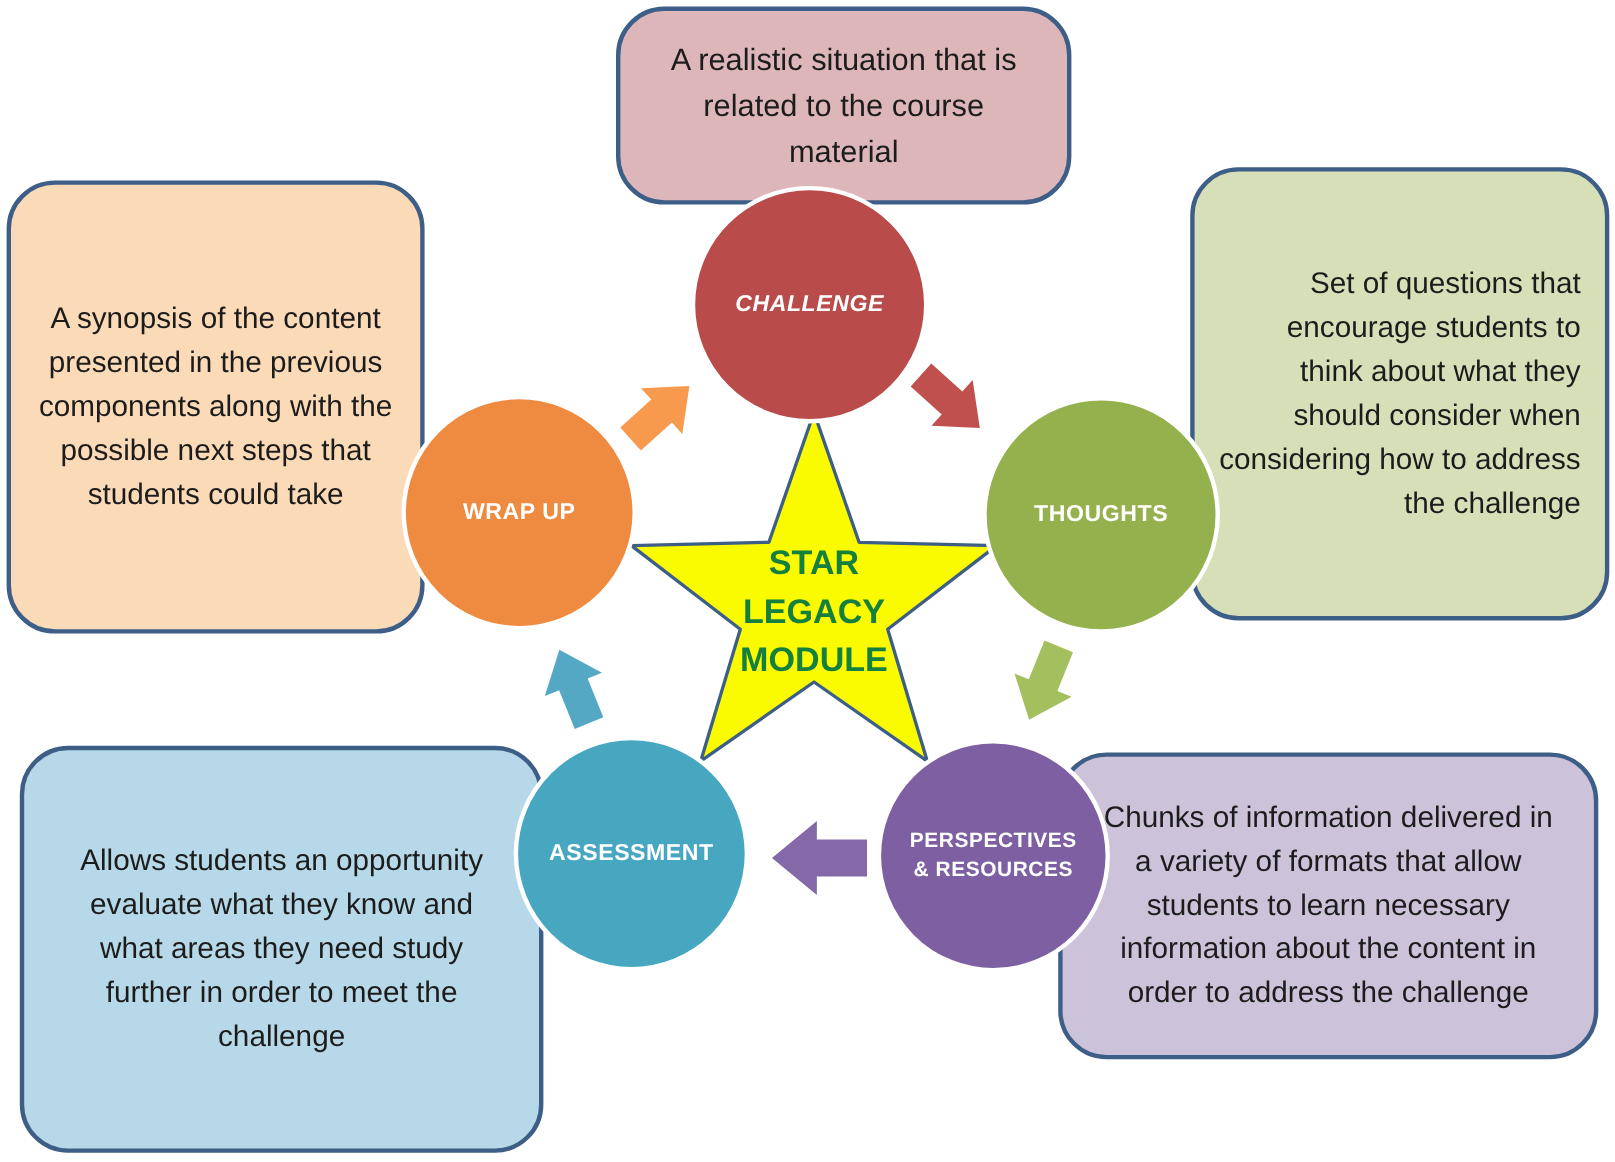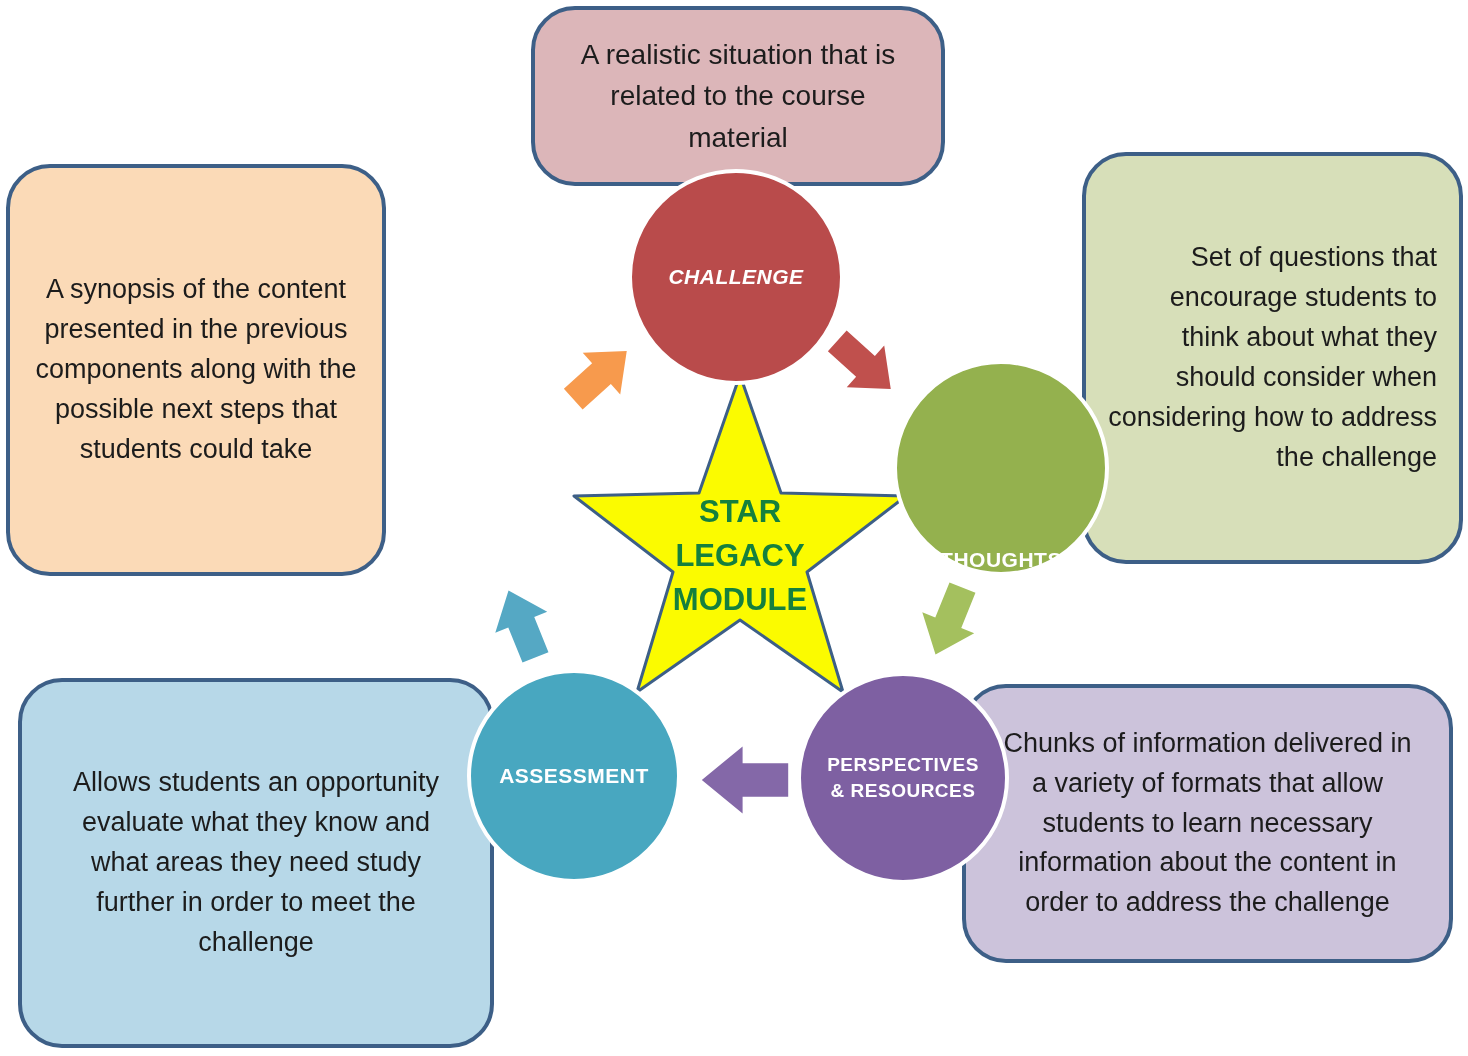--- a/index.html
+++ b/index.html
@@ -10,39 +10,39 @@
   }
   .desc-box{
     position:absolute;box-sizing:border-box;
     border:4px solid #3d5f87;border-radius:44px;
     display:flex;align-items:center;justify-content:center;
     text-align:center;color:#1c1c1c;
     font-size:27px;line-height:1.48;
     z-index:1;
   }
   .desc-box p{margin:0;}
-  #box-challenge   {left:531px;top:6px;   width:414px;height:180px;padding:6px 28px;font-size:28px;}
+  #box-challenge   {left:560px;top:6px;   width:414px;height:180px;padding:6px 28px;font-size:28px;}
   #box-wrapup      {left:6px;  top:164px; width:380px;height:412px;padding:8px 22px;}
   #box-thoughts    {left:1082px;top:152px;width:381px;height:412px;padding:8px 22px;text-align:right;}
   #box-assessment  {left:18px; top:678px; width:476px;height:370px;padding:0 30px;}
   #box-perspectives{left:962px;top:684px; width:491px;height:279px;padding:8px 30px;}
 
   #shape-layer{position:absolute;left:0;top:0;z-index:2;}
 
   .node-circle{
     position:absolute;box-sizing:border-box;border-radius:50%;
     border:4px solid #ffffff;
     display:flex;align-items:center;justify-content:center;
     text-align:center;color:#ffffff;font-weight:bold;
     font-size:21px;letter-spacing:0.5px;
     z-index:3;
   }
   #circle-challenge   {left:628px;top:169px;width:216px;height:216px;font-style:italic;}
   #circle-wrapup      {left:365px;top:359px;width:214px;height:214px;}
-  #circle-thoughts    {left:893px;top:360px;width:216px;height:216px;align-items:flex-end;}
+  #circle-thoughts    {left:893px;top:360px;width:216px;height:216px;}
   #circle-assessment  {left:467px;top:669px;width:214px;height:214px;}
   #circle-perspectives{left:797px;top:672px;width:212px;height:212px;font-size:19px;line-height:1.35;}
   #circle-perspectives .lbl{width:170px;}
 
   #star-title{
     position:absolute;left:630px;top:490px;width:220px;
     text-align:center;font-weight:bold;color:#15803d;
     font-size:31px;line-height:1.42;z-index:2;
   }
   #star-title span{display:block;}
@@ -89,20 +89,23 @@
   <div id="star-title">
     <span>STAR</span>
     <span>LEGACY</span>
     <span>MODULE</span>
   </div>
 
   <div class="node-circle" id="circle-challenge" style="background-color: rgb(185, 75, 75);">
     <span class="lbl">CHALLENGE</span>
   </div>
 
+  <div class="node-circle" id="circle-wrapup" style="background-color: rgb(238, 139, 64);">
+    <span class="lbl">WRAP UP</span>
+  </div>
 
   <div class="node-circle" id="circle-thoughts" style="background-color: rgb(148, 177, 78);">
     <span class="lbl">THOUGHTS</span>
   </div>
 
   <div class="node-circle" id="circle-assessment" style="background-color: rgb(72, 167, 192);">
     <span class="lbl">ASSESSMENT</span>
   </div>
 
   <div class="node-circle" id="circle-perspectives" style="background-color: rgb(126, 96, 162);">

